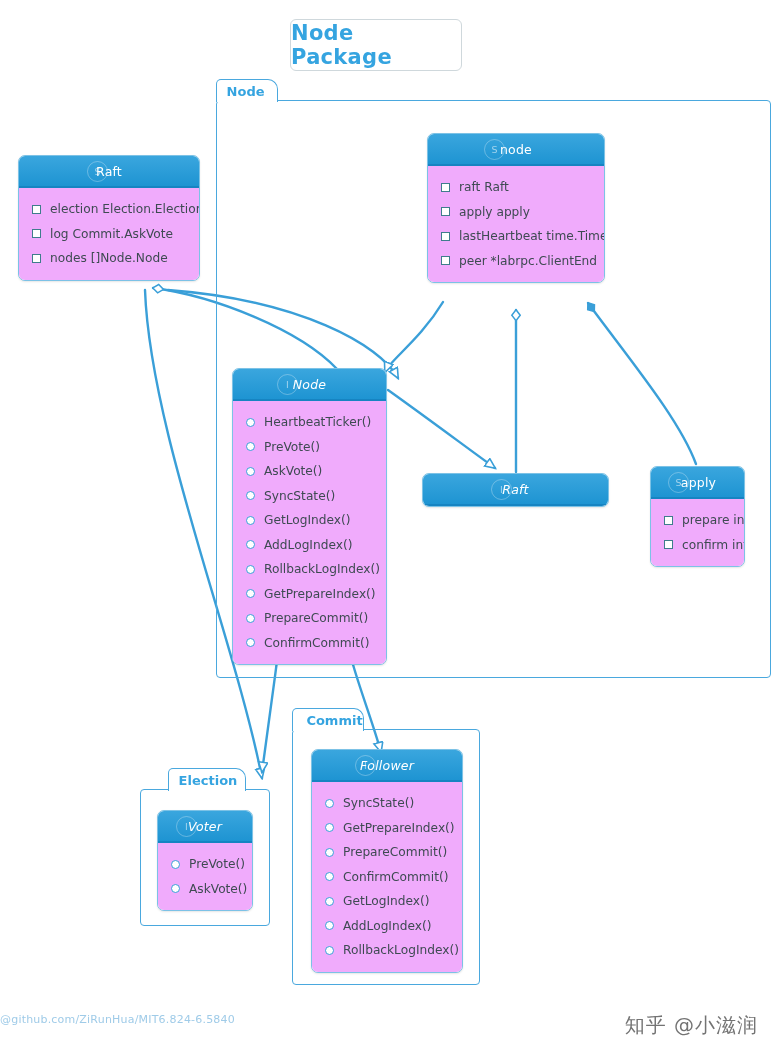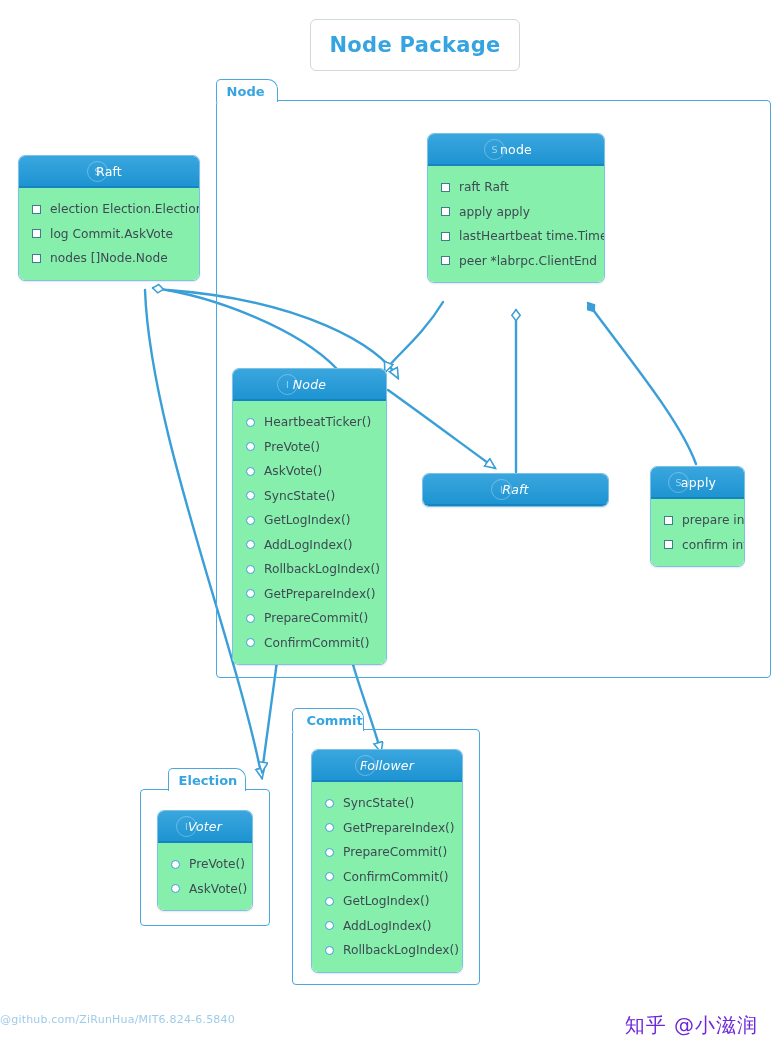--- a/index.html
+++ b/index.html
@@ -30,31 +30,30 @@
     height: 1061px;
     pointer-events: none;
     z-index: 1;
   }
 
   
   .title-pill {
     position: absolute;
     left: 290px;
     top: 19px;
-    width: 210px;
+    width: 172px;
     height: 52px;
     box-sizing: border-box;
     border: 1px solid #cfd8dc;
     border-radius: 6px;
     background: #ffffff;
     display: flex;
     align-items: center;
     justify-content: center;
     z-index: 6;
-    margin-left: 20px;
   }
   .title-pill .title-text {
     color: #35a4e0;
     font-size: 21px;
     font-weight: bold;
     letter-spacing: 0.3px;
   }
 
   
   .package {
@@ -119,21 +118,21 @@
     border: 1.4px solid rgba(255,255,255,0.30);
     display: flex;
     align-items: center;
     justify-content: center;
     font-size: 9.5px;
     color: rgba(255,255,255,0.55);
     font-style: normal;
   }
   .uml .uml-body {
     padding: 9px 0 9px 0;
-    background: #86efac;
+    background: #f0abfc;
   }
   .uml .row {
     display: flex;
     align-items: center;
     height: 24.5px;
     padding-left: 13px;
     font-size: 12.2px;
     color: #3e4a52;
     white-space: nowrap;
   }
@@ -165,21 +164,21 @@
     text-align: left;
     color: #9fcbe8;
     font-size: 11px;
     letter-spacing: 0.2px;
     z-index: 6;
   }
   .watermark {
     position: absolute;
     right: 18px;
     top: 1012px;
-    color: #6d28d9;
+    color: #737373;
     font-size: 20px;
     letter-spacing: 1px;
     z-index: 6;
   }
 </style>
 </head>
 <body>
 
 <div id="canvas">
 

